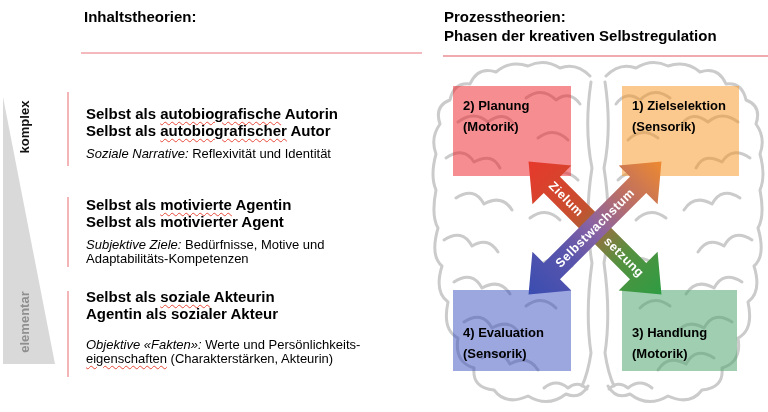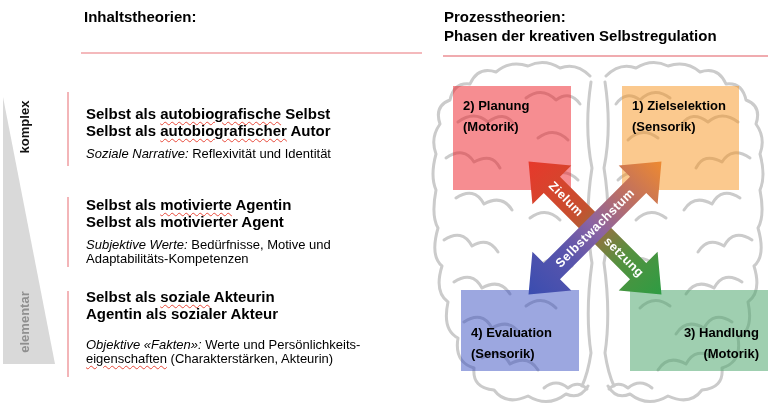--- a/index.html
+++ b/index.html
@@ -26,28 +26,28 @@
   .blk-head{left:86px;font-size:15px;font-weight:bold;line-height:17px;white-space:nowrap;}
   .blk-sub{left:86px;font-size:13px;line-height:14px;white-space:nowrap;}
   .it{font-style:italic;}
   .sp{text-decoration:underline;text-decoration-style:wavy;text-decoration-color:#e8493a;
       text-decoration-thickness:1px;text-underline-offset:2px;}
 
   
   .layer{left:430px;top:58px;width:338px;height:354px;pointer-events:none;}
   .brain-layer{z-index:1;}
   .arrow-layer{z-index:3;}
-  .quad{z-index:2;width:118px;height:104px;box-sizing:border-box;font-size:13px;
+  .quad{z-index:2;width:118px;height:90px;box-sizing:border-box;font-size:13px;
         font-weight:bold;line-height:21px;padding:9px 10px;}
   .quad-bottom{display:flex;flex-direction:column;justify-content:flex-end;height:81px;
-        padding-bottom:7px;margin-left:8px;}
+        padding-bottom:7px;}
   .q-planung{left:453px;top:86px;background:rgba(237,28,36,0.5);}
   .q-zielselektion{left:622px;top:86px;width:117px;background:rgba(247,148,29,0.5);}
   .q-evaluation{left:453px;top:290px;background:rgba(48,72,190,0.48);}
-  .q-handlung{left:622px;top:290px;width:139px;background:rgba(80,168,112,0.55);align-items:flex-end;}
+  .q-handlung{left:622px;top:290px;width:115px;background:rgba(80,168,112,0.55);}
 
   .arrow-text{font-family:"Liberation Sans",sans-serif;font-size:12.5px;font-weight:bold;
               fill:#fff;letter-spacing:0.5px;}
 </style>
 </head>
 <body>
 
 <div class="slide">
 
   <div class="abs col-title" style="left:84px;top:7px;">
@@ -60,31 +60,31 @@
     <div>Phasen der kreativen Selbstregulation</div>
   </div>
   <div class="abs rule rule-right"></div>
 
   <div class="abs tri"></div>
   <div class="abs axis-label axis-top">komplex</div>
   <div class="abs axis-label axis-bottom">elementar</div>
 
   <div class="abs accent" style="top:92px;height:74px;"></div>
   <div class="abs blk-head" style="top:105px;">
-    <div><span>Selbst als </span><span class="sp">autobiografische</span><span> Selbst</span></div>
+    <div><span>Selbst als </span><span class="sp">autobiografische</span><span> Autorin</span></div>
     <div><span>Selbst als </span><span class="sp">autobiografischer</span><span> Autor</span></div>
   </div>
   <div class="abs blk-sub" style="top:147px;"><span class="it">Soziale Narrative:</span><span> Reflexivität und Identität</span></div>
 
   <div class="abs accent" style="top:197px;height:70px;"></div>
   <div class="abs blk-head" style="top:196px;">
     <div><span>Selbst als </span><span class="sp">motivierte</span><span> Agentin</span></div>
     <div><span>Selbst als motivierter Agent</span></div>
   </div>
-  <div class="abs blk-sub" style="top:238px;"><span class="it">Subjektive Werte:</span><span> Bedürfnisse, Motive und</span><br><span>Adaptabilitäts-Kompetenzen</span></div>
+  <div class="abs blk-sub" style="top:238px;"><span class="it">Subjektive Ziele:</span><span> Bedürfnisse, Motive und</span><br><span>Adaptabilitäts-Kompetenzen</span></div>
 
   <div class="abs accent" style="top:291px;height:86px;"></div>
   <div class="abs blk-head" style="top:288px;">
     <div><span>Selbst als </span><span class="sp">soziale</span><span> Akteurin</span></div>
     <div><span>Agentin als sozialer Akteur</span></div>
   </div>
   <div class="abs blk-sub" style="top:338px;"><span class="it">Objektive «Fakten»:</span><span> Werte und Persönlichkeits-</span><br><span class="sp">eigenschaften</span><span> (Charakterstärken, Akteurin)</span></div>
 
   <svg class="abs layer brain-layer" viewBox="0 0 338 354">
     <g stroke="#cbcbcb" stroke-width="3" fill="none" stroke-linecap="round" stroke-linejoin="round">

